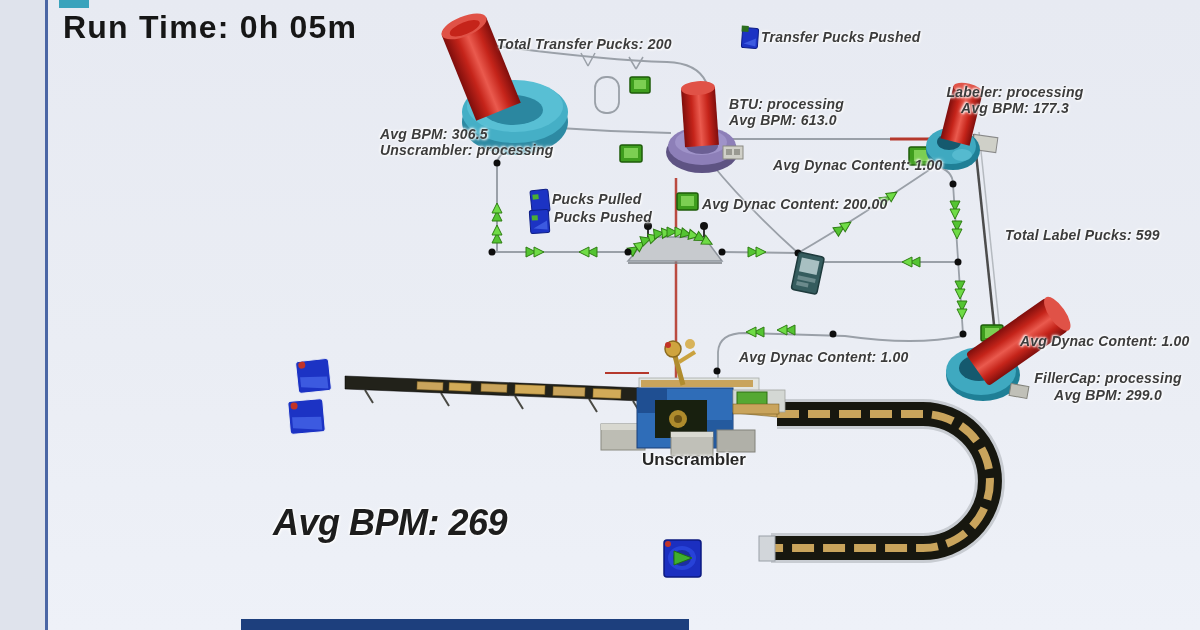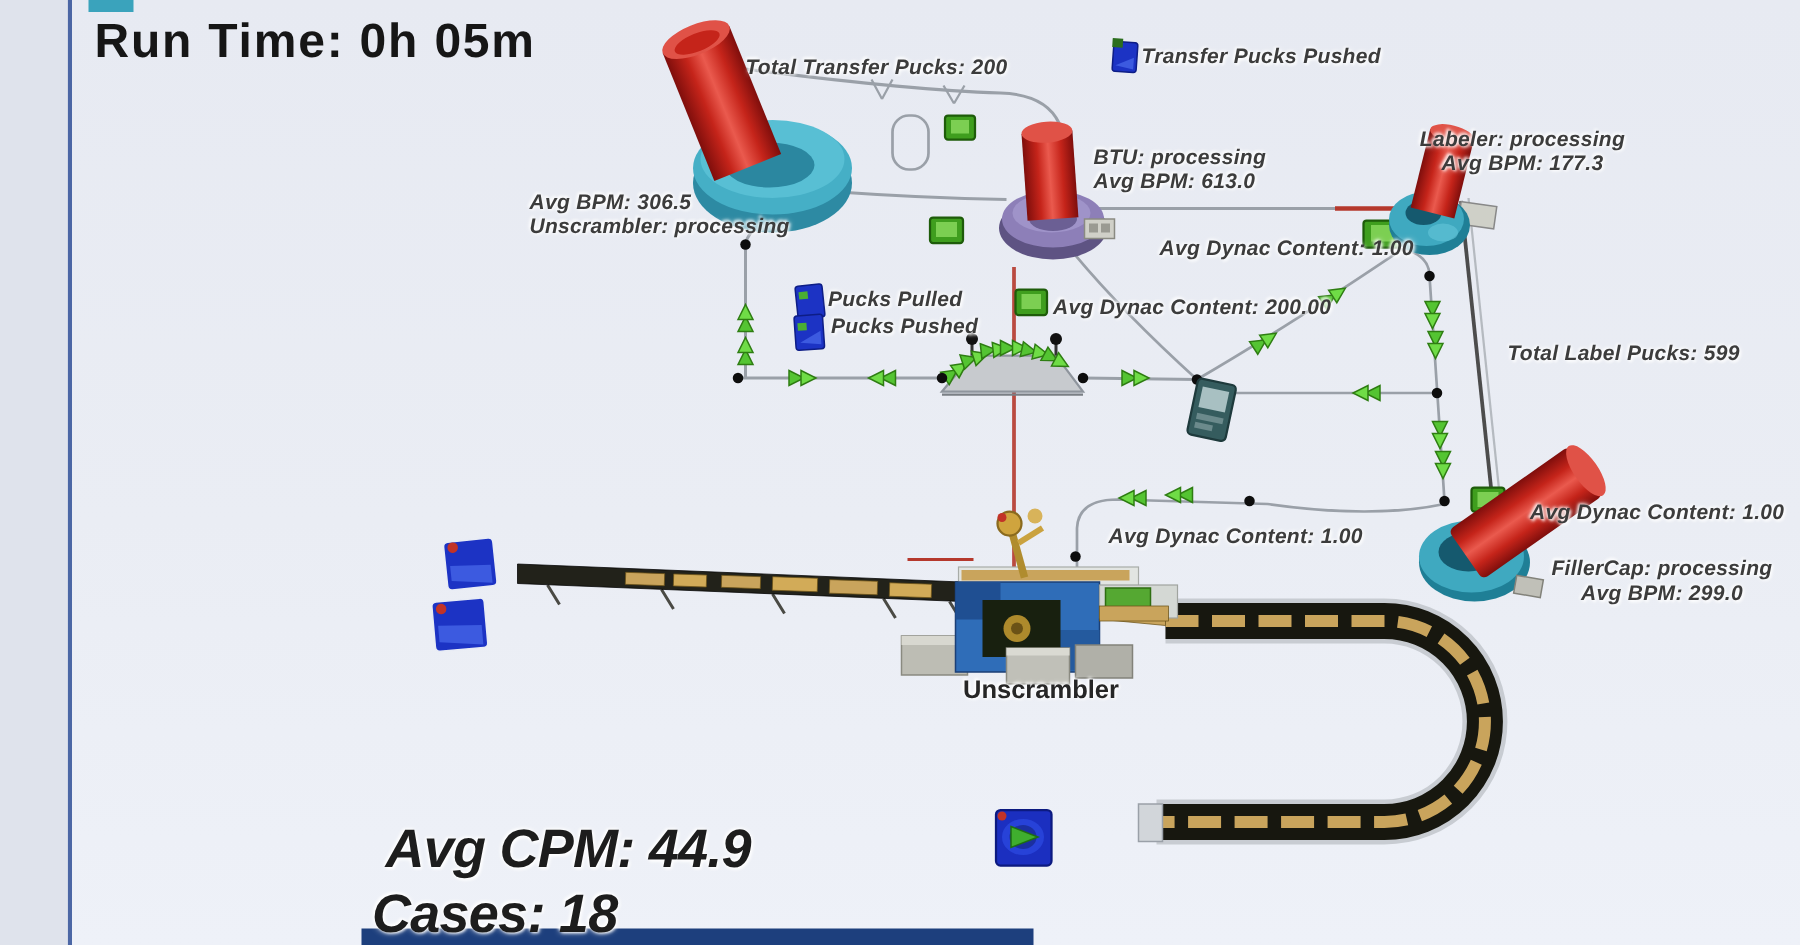--- a/index.html
+++ b/index.html
@@ -297,21 +297,21 @@
 <div class="lbl center" style="left:885px;top:84px;width:170px">
   <div>Labeler: processing</div>
   <div>Avg BPM: 177.3</div>
 </div>
 
 <div class="lbl" style="left:684px;top:96px">
   <div>BTU: processing</div>
   <div>Avg BPM: 613.0</div>
 </div>
 
-<div class="lbl" style="left:308px;top:126px">
+<div class="lbl" style="left:335px;top:126px">
   <div>Avg BPM: 306.5</div>
   <div>Unscrambler: processing</div>
 </div>
 
 <div class="lbl" style="left:728px;top:157px">Avg Dynac Content: 1.00</div>
 
 <div class="lbl" style="left:507px;top:191px">Pucks Pulled</div>
 <div class="lbl" style="left:509px;top:209px">Pucks Pushed</div>
 
 <div class="lbl" style="left:657px;top:196px">Avg Dynac Content: 200.00</div>
@@ -322,16 +322,15 @@
 
 <div class="lbl" style="left:694px;top:349px">Avg Dynac Content: 1.00</div>
 
 <div class="lbl center" style="left:963px;top:370px;width:200px;line-height:17px">
   <div>FillerCap: processing</div>
   <div>Avg BPM: 299.0</div>
 </div>
 
 <div class="lbl machine-name" style="left:597px;top:450px">Unscrambler</div>
 
-<div class="lbl big" style="left:212px;top:546px">Avg CPM: 44.9</div>
-<div class="lbl big" style="left:203px;top:589px">Cases: 18</div>
+<div class="lbl big" style="left:228px;top:503px">Avg BPM: 269</div>
 
 </div>
 
 </body></html>

